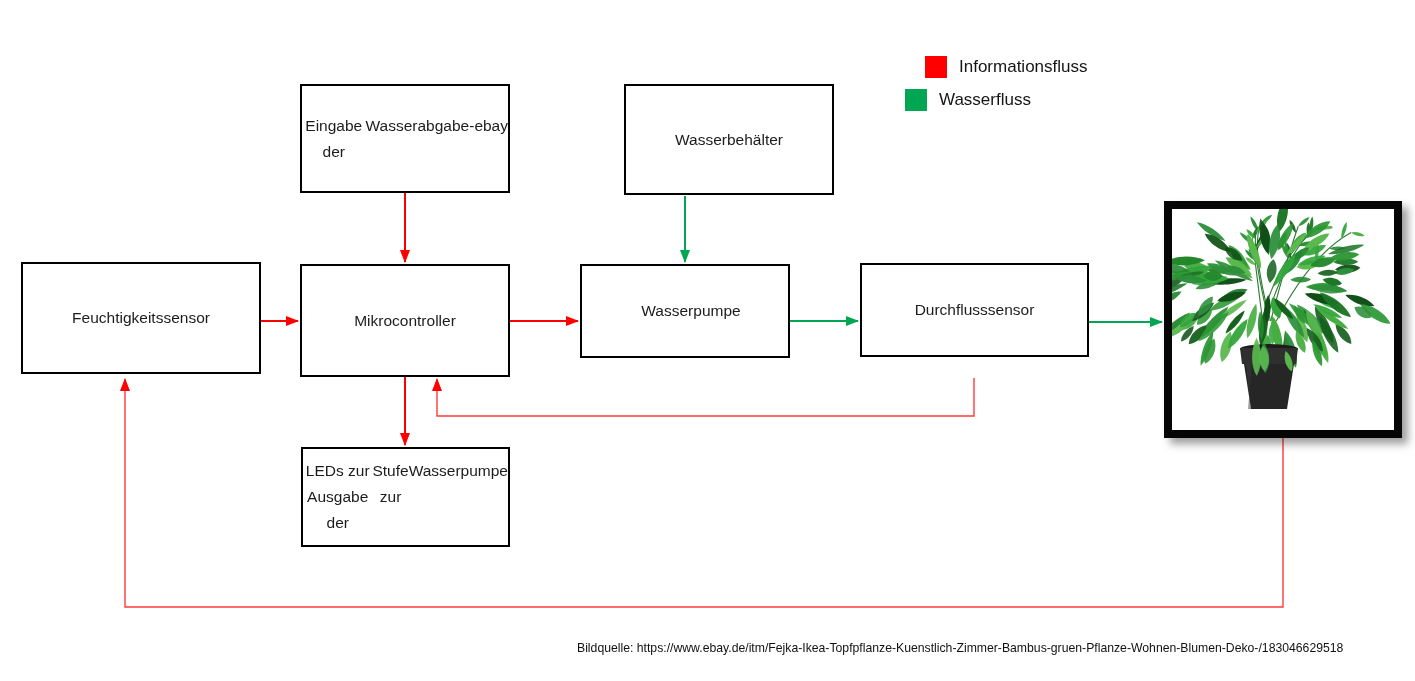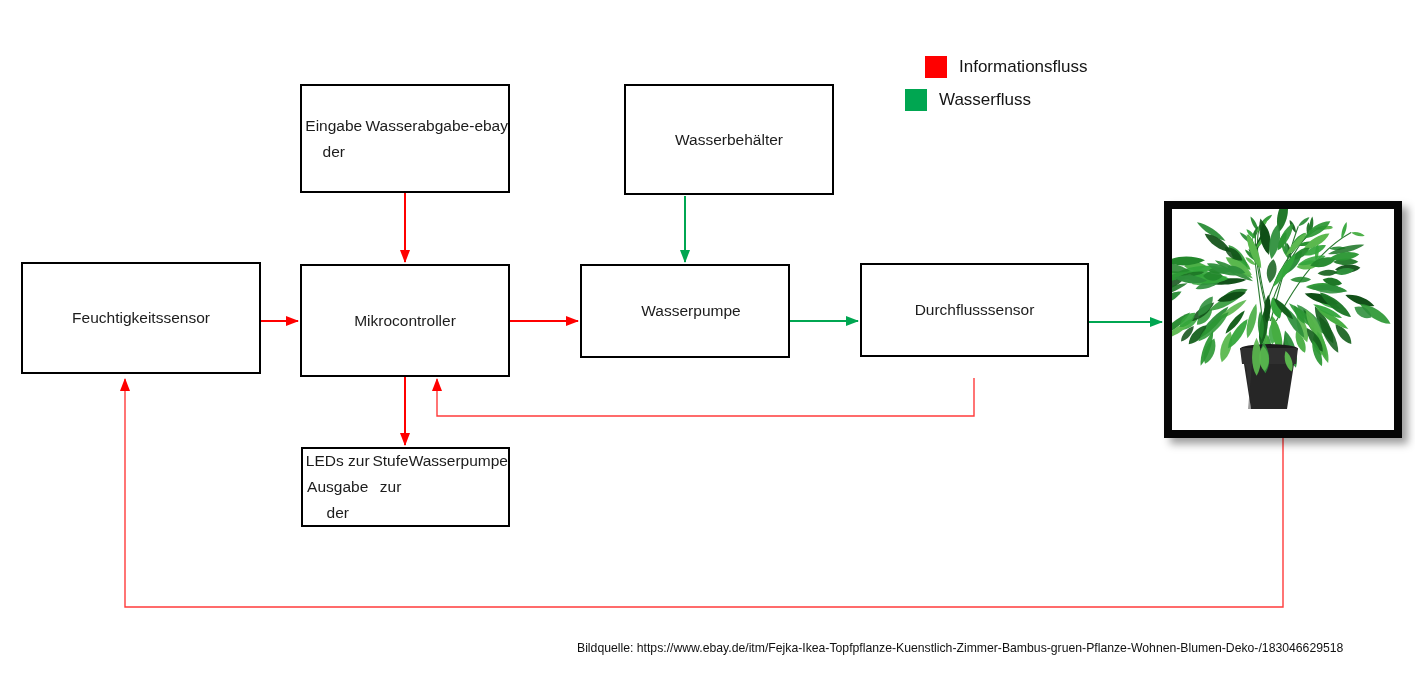--- a/index.html
+++ b/index.html
@@ -13,21 +13,21 @@
     display:flex;align-items:center;justify-content:center;text-align:center;
     font-size:15.5px;color:#1c1c1c;line-height:26px;
   }
   .stack{display:flex;flex-direction:row;}
   .n-eingabe{left:300px;top:84px;width:210px;height:109px;}
   .n-wasserbehaelter{left:580px;top:84px;width:210px;height:111px;margin-left:44px;}
   .n-feuchtigkeitssensor{left:21px;top:262px;width:240px;height:112px;}
   .n-mikrocontroller{left:300px;top:264px;width:210px;height:113px;text-align:right;}
   .n-wasserpumpe{left:580px;top:264px;width:210px;height:94px;padding-left:12px;}
   .n-durchflusssensor{left:860px;top:263px;width:229px;height:94px;}
-  .n-leds{left:301px;top:447px;width:209px;height:80px;}
+  .n-leds{left:301px;top:447px;width:209px;height:100px;}
   .plant-frame{
     position:absolute;left:1164px;top:201px;width:238px;height:237px;box-sizing:border-box;
     border:8px solid #060606;background:#fff;box-shadow:6px 6px 8px rgba(0,0,0,0.38);
   }
   .plant-frame svg{width:100%;height:100%;display:block;}
   .legend-row{position:absolute;display:flex;align-items:center;}
   .legend-row-1{left:905px;top:56px;padding-left:20px;}
   .legend-row-2{left:905px;top:89px;}
   .swatch{width:22px;height:22px;margin-right:12px;flex:none;}
   .swatch-red{background:#ff0000;}

